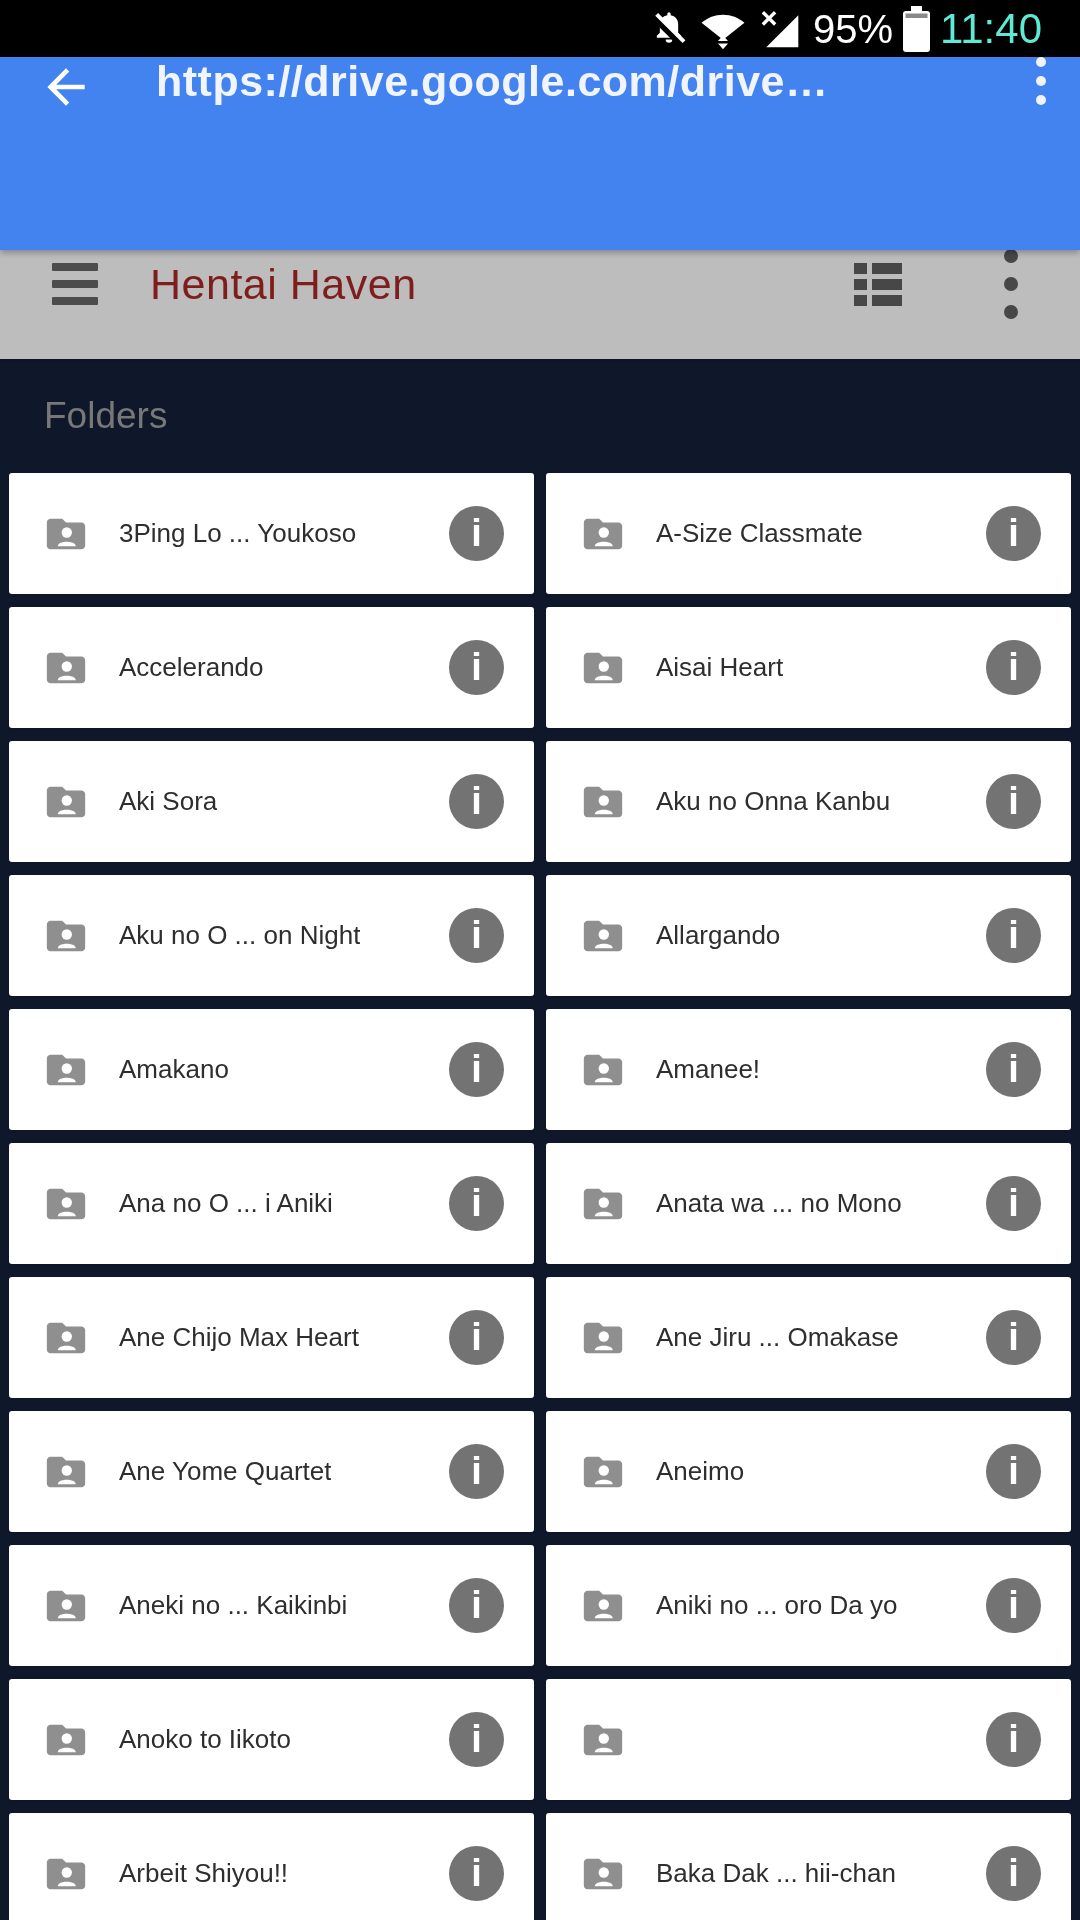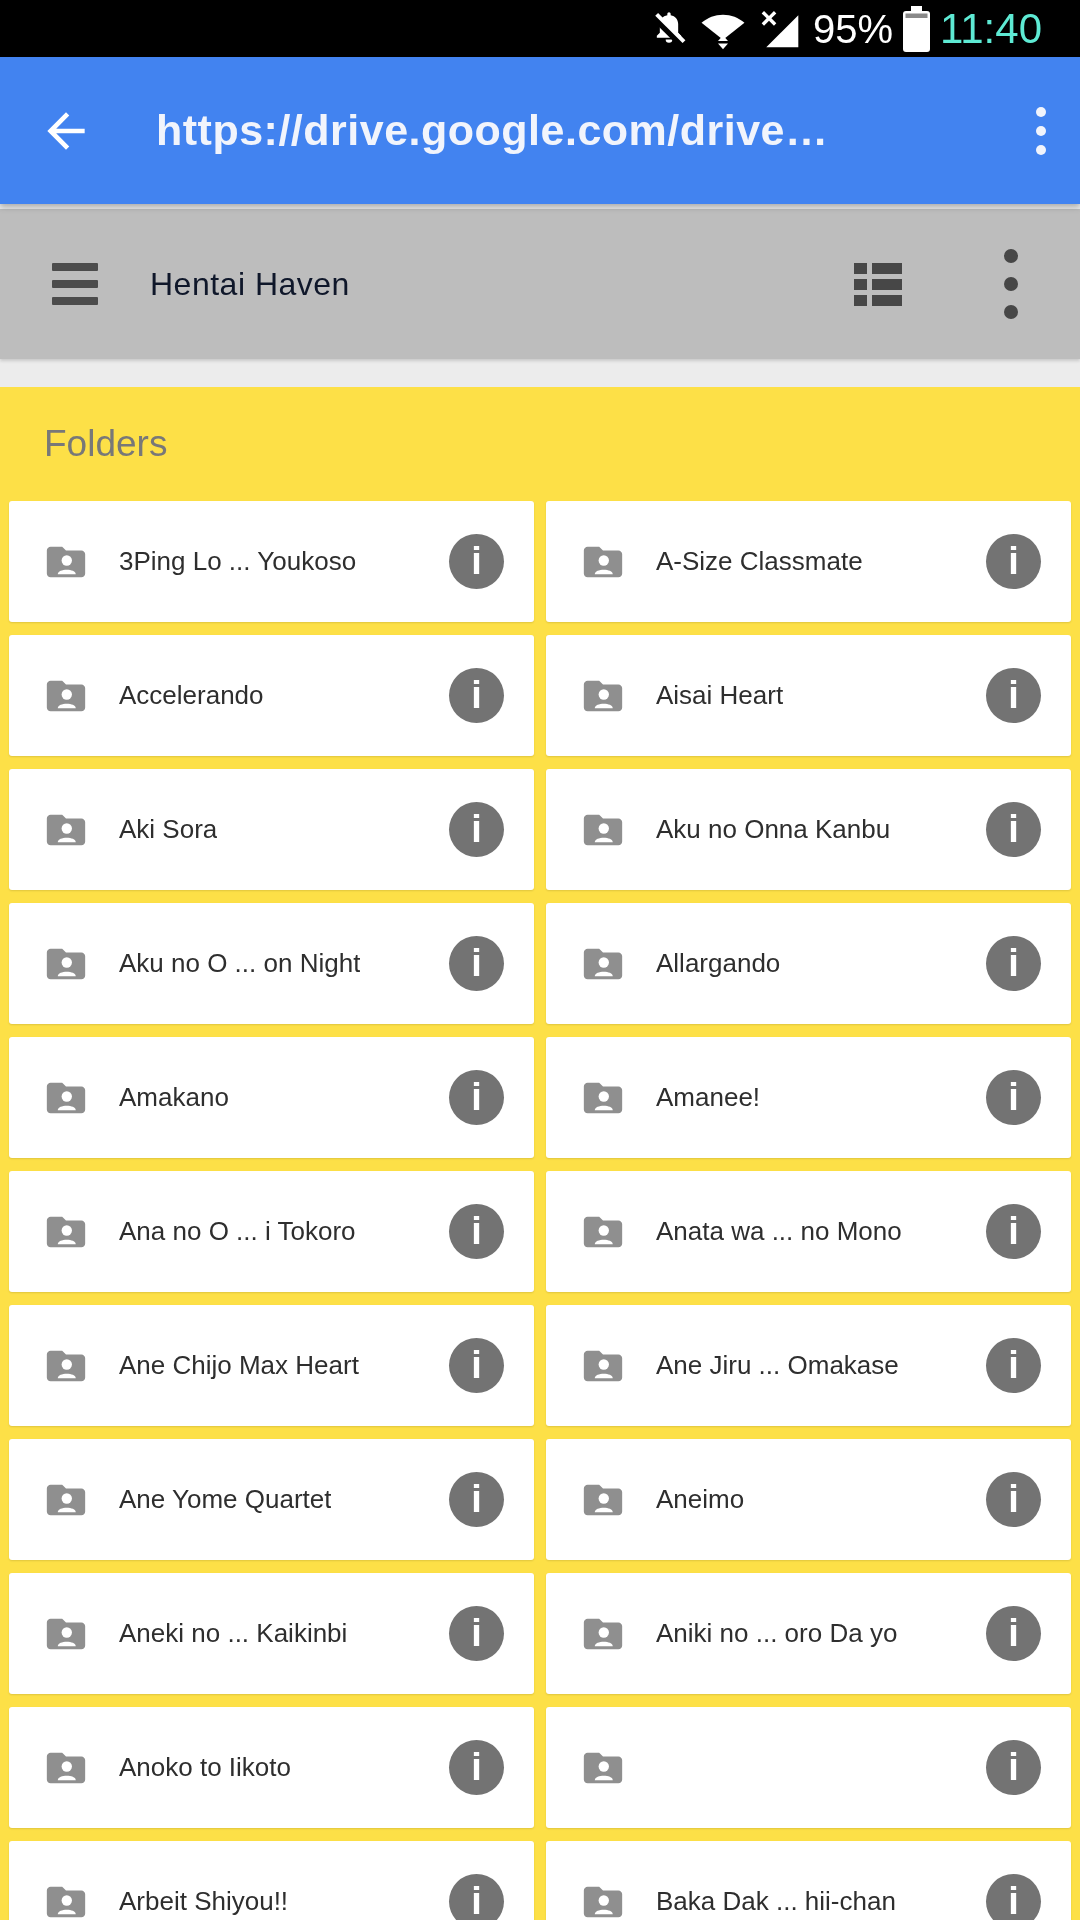--- a/index.html
+++ b/index.html
@@ -7,47 +7,47 @@
   .screen{position:relative;width:1080px;height:1920px;overflow:hidden;background:#ececec;}
 
   
   .status-bar{position:absolute;top:0;left:0;width:100%;height:57px;background:#000;
     display:flex;align-items:center;justify-content:flex-end;padding-right:38px;gap:10px;}
   .status-bar svg{display:block;}
   .sb-text{color:#fff;font-size:40px;line-height:1;}
   .sb-time{color:#5eead4;font-size:42px;line-height:1;}
 
   
-  .chrome-bar{position:absolute;top:57px;left:0;width:100%;height:147px;background:#4283f0;
-    display:flex;align-items:center;box-shadow:0 3px 6px rgba(0,0,0,.28);z-index:3;}
+  .chrome-bar{position:absolute;top:57px;left:0;width:100%;height:193px;background:#4283f0;
+    display:flex;align-items:flex-start;box-shadow:0 3px 6px rgba(0,0,0,.28);z-index:3;}
   .back-btn{background:none;border:none;padding:0;margin-left:36px;width:60px;height:60px;
     display:flex;align-items:center;justify-content:center;cursor:pointer;}
   .url-text{margin-left:60px;color:#f1f4fc;font-size:43px;font-weight:bold;letter-spacing:.5px;
     white-space:nowrap;overflow:hidden;flex:1;cursor:pointer;}
   .kebab{background:none;border:none;padding:0;margin-right:34px;display:flex;flex-direction:column;
     gap:9px;align-items:center;cursor:pointer;}
   .kebab .dot{width:10px;height:10px;border-radius:50%;background:#f1f4fc;}
 
   
   .app-bar{position:absolute;top:209px;left:0;width:100%;height:150px;background:#bdbdbd;
     display:flex;align-items:center;box-shadow:0 2px 3px rgba(0,0,0,.15);z-index:2;}
   .hamburger{background:none;border:none;padding:0;margin-left:52px;display:flex;flex-direction:column;
     gap:9px;cursor:pointer;}
   .hamburger .bar{width:46px;height:8px;background:#4c4c4c;border-radius:1px;}
-  .app-title{margin:0 0 0 52px;font-size:32px;font-weight:400;color:#0f172a;letter-spacing:.5px;}
+  .app-title{margin:0 0 0 52px;font-size:43px;font-weight:400;color:#7f1d1d;letter-spacing:.5px;}
   .app-actions{margin-left:auto;display:flex;align-items:center;gap:102px;padding-right:62px;}
   .listview-btn{background:none;border:none;padding:0;cursor:pointer;display:flex;flex-direction:column;gap:5px;}
   .lv-row{display:flex;gap:5px;}
   .lv-sq{width:13px;height:11px;background:#474747;}
   .lv-bar{width:30px;height:11px;background:#474747;}
   .kebab2{background:none;border:none;padding:0;display:flex;flex-direction:column;gap:14px;cursor:pointer;}
   .kebab2 .dot{width:14px;height:14px;border-radius:50%;background:#474747;}
 
   
-  .content{position:absolute;top:359px;left:0;right:0;bottom:0;background:#fde047;overflow:hidden;margin-top:28px;}
+  .content{position:absolute;top:359px;left:0;right:0;bottom:0;background:#0f172a;overflow:hidden;}
   .folders-label{height:114px;display:flex;align-items:center;padding-left:44px;
     color:#787878;font-size:37px;}
   .folders-grid{display:grid;grid-template-columns:1fr 1fr;column-gap:12px;row-gap:13px;padding:0 9px;}
   .card{height:121px;background:#fff;border-radius:3px;box-shadow:0 1px 2px rgba(0,0,0,.12);
     display:flex;align-items:center;cursor:pointer;min-width:0;}
   .folder-icon{margin-left:34px;flex:0 0 auto;display:flex;}
   .folder-name{margin-left:30px;font-size:26px;color:#2e2e2e;white-space:nowrap;overflow:hidden;
     text-overflow:clip;min-width:0;}
   .info-btn{margin-left:auto;margin-right:30px;flex:0 0 auto;width:55px;height:55px;border-radius:50%;
     background:#737373;border:none;padding:0;display:flex;align-items:center;justify-content:center;cursor:pointer;}
@@ -271,21 +271,21 @@
   </div>
 
   <div class="card">
     <span class="folder-icon">
       <svg width="46" height="46" viewBox="0 0 24 24">
         <path fill="#8f8f8f" d="M10 4H4c-1.1 0-2 .9-2 2v12c0 1.1.9 2 2 2h16c1.1 0 2-.9 2-2V8c0-1.1-.9-2-2-2h-8l-2-2z"></path>
         <circle cx="12.4" cy="11.2" r="2.7" fill="#fff"></circle>
         <path fill="#fff" d="M7.7 18.4c0-3.1 9.4-3.1 9.4 0z"></path>
       </svg>
     </span>
-    <span class="folder-name">Ana no O ... i Tokoro</span>
+    <span class="folder-name">Ana no O ... i Aniki</span>
     <button class="info-btn">
       <span class="info-glyph">i</span>
     </button>
   </div>
 
   <div class="card">
     <span class="folder-icon">
       <svg width="46" height="46" viewBox="0 0 24 24">
         <path fill="#8f8f8f" d="M10 4H4c-1.1 0-2 .9-2 2v12c0 1.1.9 2 2 2h16c1.1 0 2-.9 2-2V8c0-1.1-.9-2-2-2h-8l-2-2z"></path>
         <circle cx="12.4" cy="11.2" r="2.7" fill="#fff"></circle>

